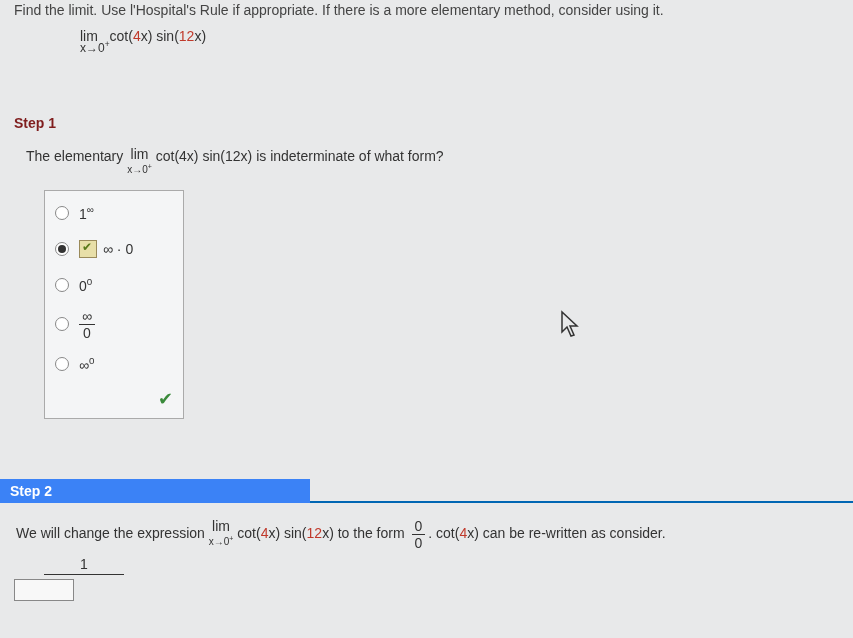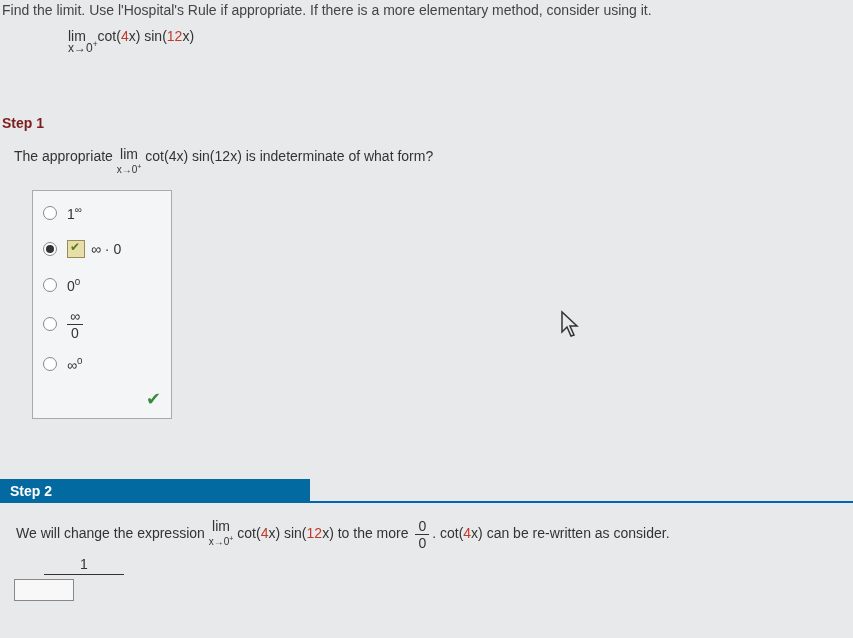--- a/index.html
+++ b/index.html
@@ -5,21 +5,21 @@
     * { margin: 0; padding: 0; box-sizing: border-box; }
     body {
       font-family: Arial, Helvetica, sans-serif;
       background: #e8e9ea;
       width: 853px;
       height: 638px;
       overflow: hidden;
       color: #333;
       position: relative;
     }
-    .content { padding: 0 2px; }
+    .content { padding: 0 14px; }
     .question-text {
       font-size: 14px;
       color: #444;
       padding-top: 2px;
       padding-bottom: 10px;
     }
     .limit-expr {
       margin-left: 66px;
       font-size: 14px;
       color: #333;
@@ -114,21 +114,21 @@
       color: #3a8a3a;
       font-size: 18px;
       margin-top: 4px;
     }
     .step2-bar {
       margin-top: 60px;
       display: flex;
       align-items: stretch;
     }
     .step2-tab {
-      background: #0369a1;
+      background: #3b82f6;
       color: #fff;
       font-weight: bold;
       font-size: 14px;
       padding: 4px 10px;
       width: 310px;
     }
     .step2-rest {
       flex: 1;
       border-bottom: 2px solid #0066b3;
     }
@@ -188,21 +188,21 @@
       <span>cot(</span><span class="hl">4</span><span>x) sin(</span><span class="hl">12</span><span>x)</span>
     </span>
     <span class="limit-bottom">
       <span>x→0</span><sup>+</sup>
     </span>
   </div>
 
   <div class="step-heading">Step 1</div>
 
   <div class="step-body">
-    <span>The appropriate </span>
+    <span>The elementary </span>
     <span class="sub-limit">
       <span>lim</span>
       <span class="bot"><span>x→0</span><sup>+</sup></span>
     </span>
     <span>cot(</span><span>4</span><span>x) sin(</span><span>12</span><span>x)</span>
     <span> is indeterminate of what form?</span>
   </div>
 
   <div class="options-box">
     <div class="option-row">
@@ -238,21 +238,21 @@
   <div class="step2-rest"></div>
 </div>
 
 <div class="step2-body">
   <span>We will change the expression </span>
   <span class="sub-limit">
     <span>lim</span>
     <span class="bot"><span>x→0</span><sup>+</sup></span>
   </span>
   <span>cot(</span><span class="hl">4</span><span>x) sin(</span><span class="hl">12</span><span>x)</span>
-  <span> to the more </span>
+  <span> to the form </span>
   <span class="frac-inline">
     <span class="num">0</span>
     <span class="den">0</span>
   </span><span>. cot(</span><span class="hl">4</span><span>x) can be re-written as consider.</span>
 </div>
 
 <div class="answer-area">
   <div class="numerator-1">1</div>
   <div class="input-box"></div>
 </div>

